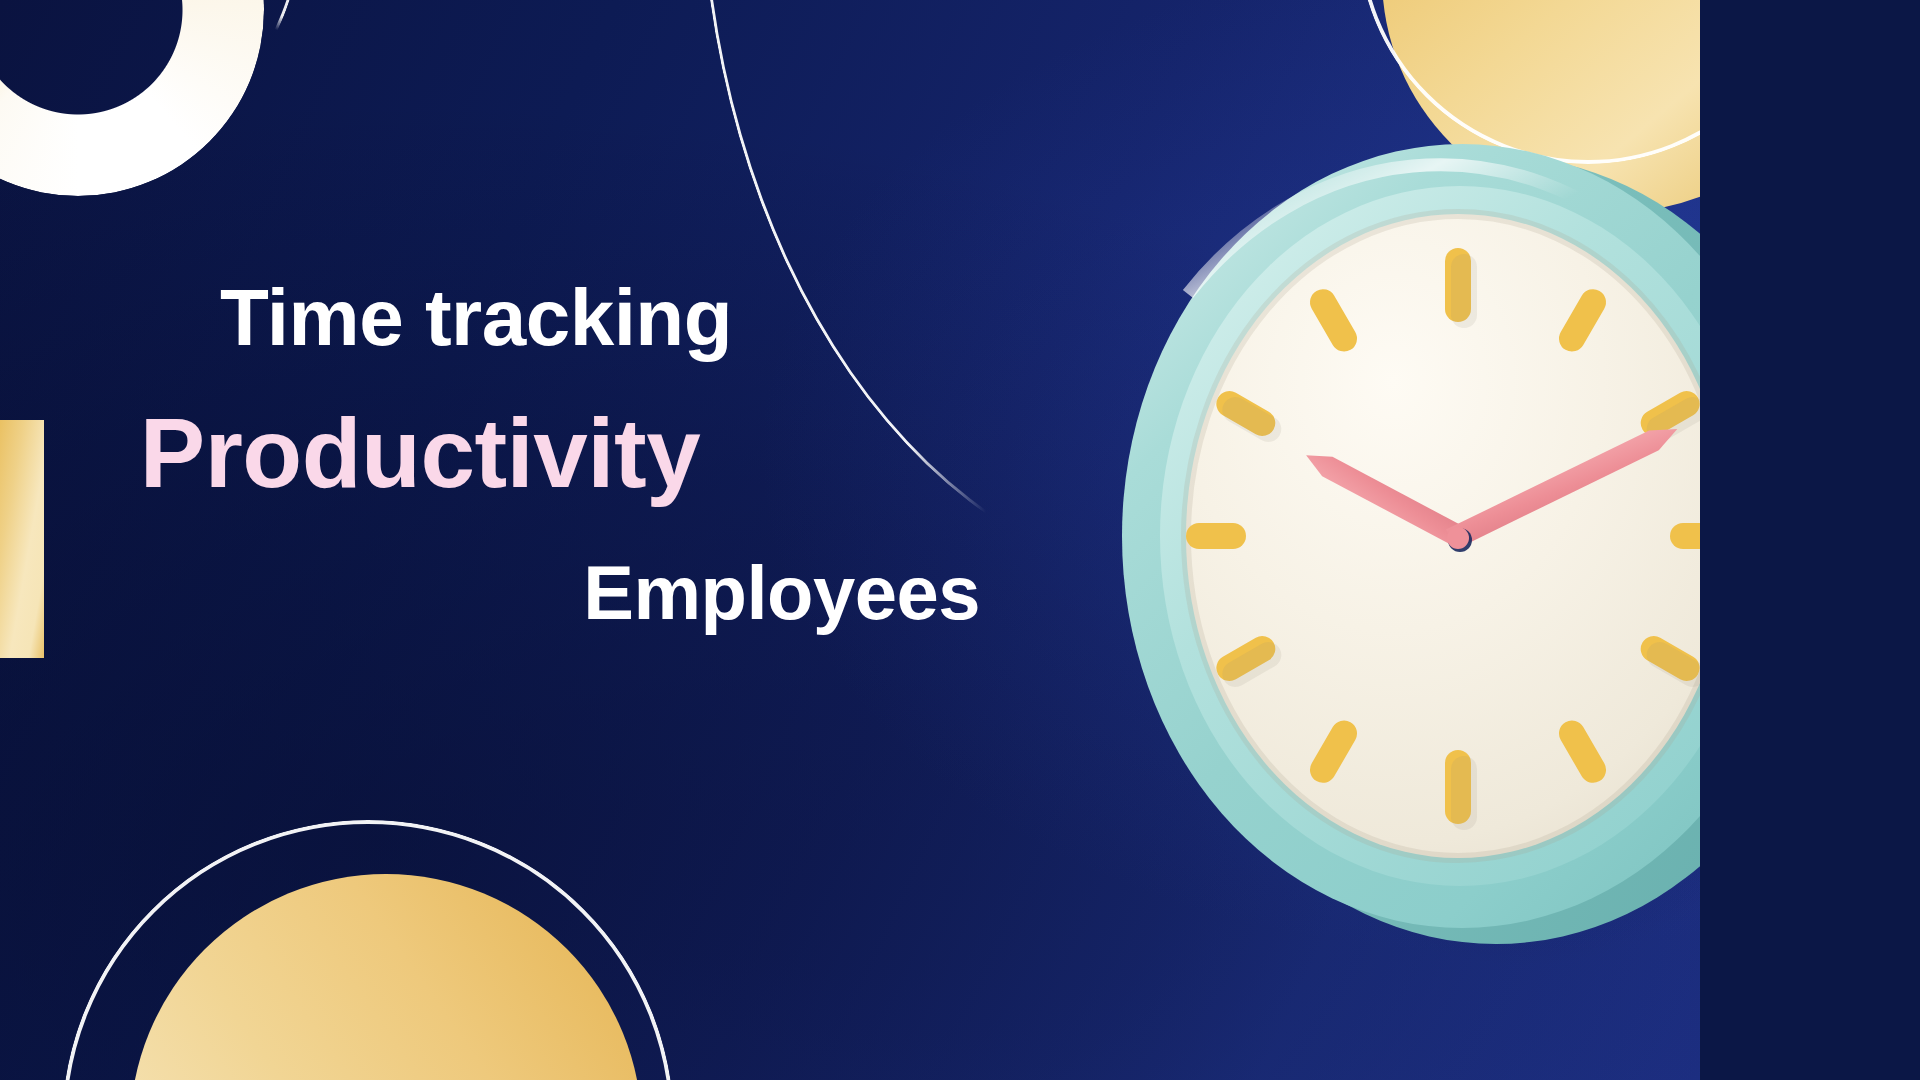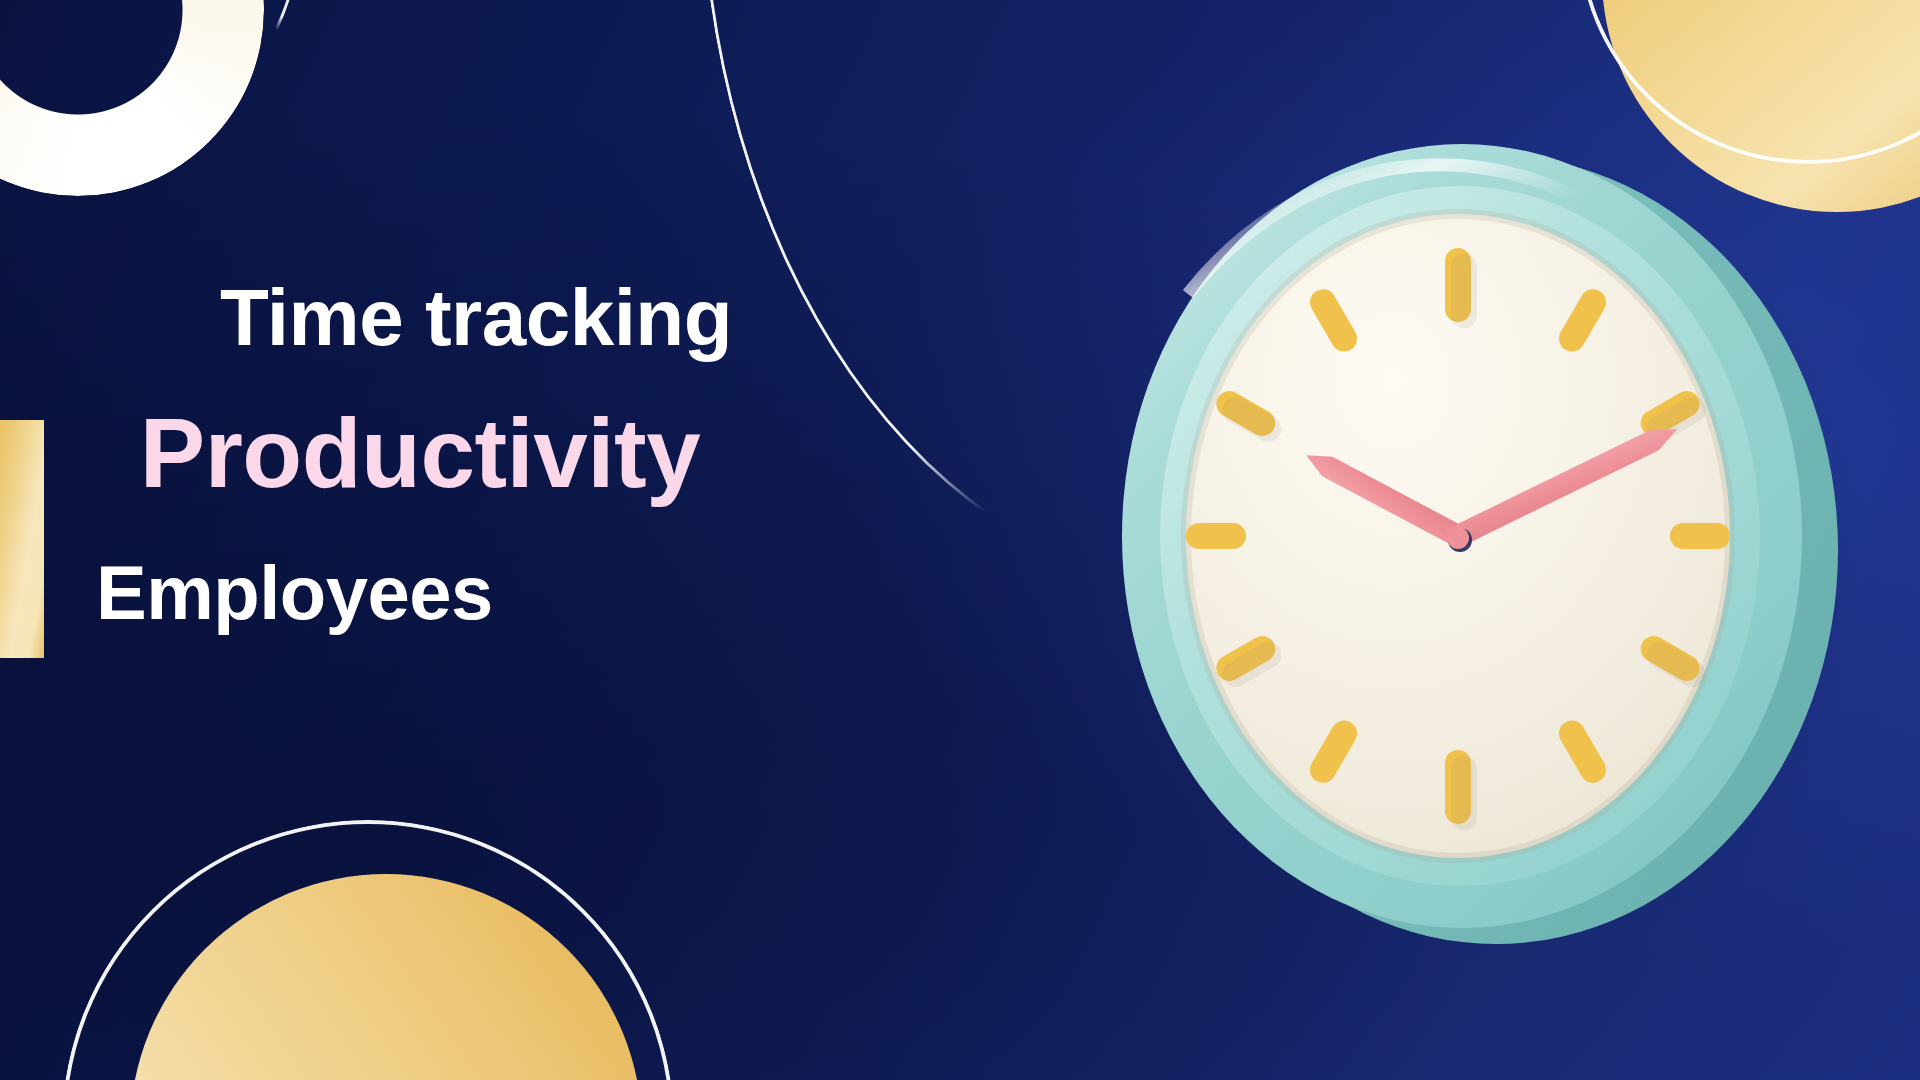--- a/index.html
+++ b/index.html
@@ -7,21 +7,21 @@
     margin: 0;
     padding: 0;
     background: #0b1746;
   }
   body {
     font-family: "Liberation Sans", sans-serif;
   }
 
   #slide {
     position: relative;
-    width: 1920px;
+    width: 1700px;
     height: 1080px;
     overflow: hidden;
     background: #0d1b54;
   }
 
   
   .bg-base {
     position: absolute;
     inset: 0;
     background: linear-gradient(115deg,
@@ -187,21 +187,21 @@
     margin-bottom: 46px;
   }
   .line-2 {
     text-align: center;
     padding-right: 140px;
     font-size: 98px;
     color: #fad8e9;
     margin-bottom: 53px;
   }
   .line-3 {
-    text-align: left;
+    text-align: right;
     padding-left: 96px;
     font-size: 76px;
     color: #ffffff;
   }
 
   
   .clock-wrap {
     position: absolute;
     left: 1092px;
     top: 98px;

